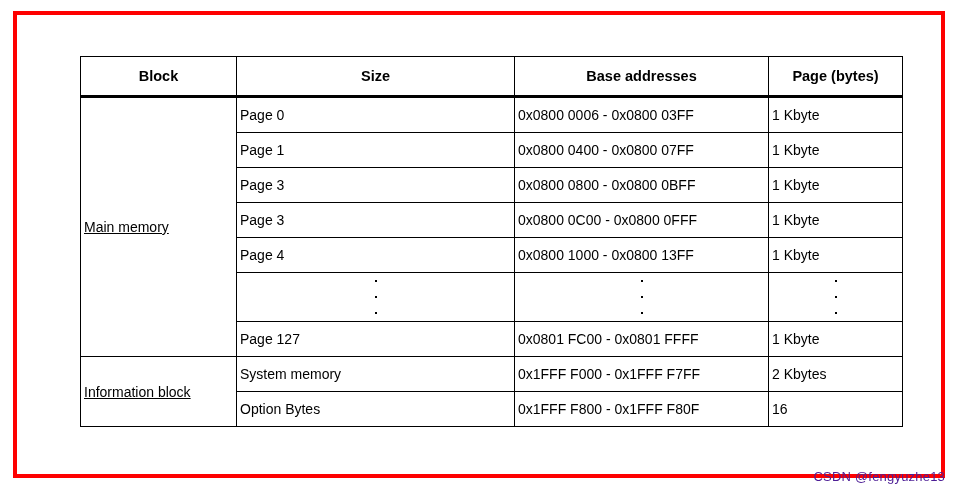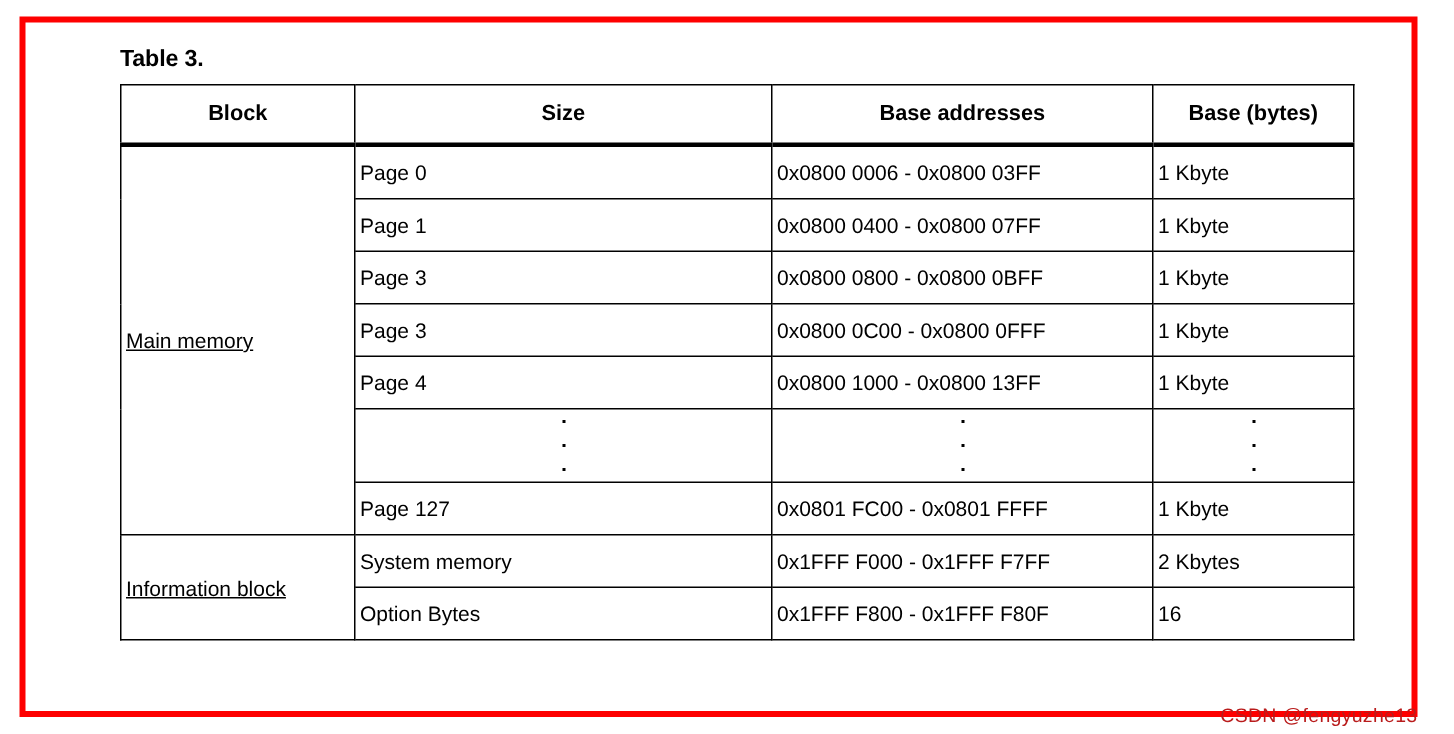--- a/index.html
+++ b/index.html
@@ -122,51 +122,50 @@
     background: #000000;
     margin: 7px 0;
   }
 
   
   .watermark {
     position: absolute;
     right: 24px;
     bottom: 5px;
     font-size: 13px;
-    color: #b91c1c;
+    color: #4c1d95;
     white-space: nowrap;
     letter-spacing: 0.2px;
   }
 </style>
 </head>
 <body>
 
 <div class="page">
 
   <div class="red-frame"></div>
 
   <div class="content">
 
     <div class="table-title">
-      <span class="tnum">Table 3.</span>
     </div>
 
     <table class="flash">
       <colgroup>
         <col class="c-block">
         <col class="c-name">
         <col class="c-addr">
         <col class="c-size">
       </colgroup>
       <thead>
         <tr>
           <th>Block</th>
           <th>Size</th>
           <th>Base addresses</th>
-          <th>Base (bytes)</th>
+          <th>Page (bytes)</th>
         </tr>
       </thead>
       <tbody>
 
         <tr>
           <td class="block-cell" rowspan="7">Main memory</td>
           <td>Page 0</td>
           <td>0x0800 0006 - 0x0800 03FF</td>
           <td>1 Kbyte</td>
         </tr>

